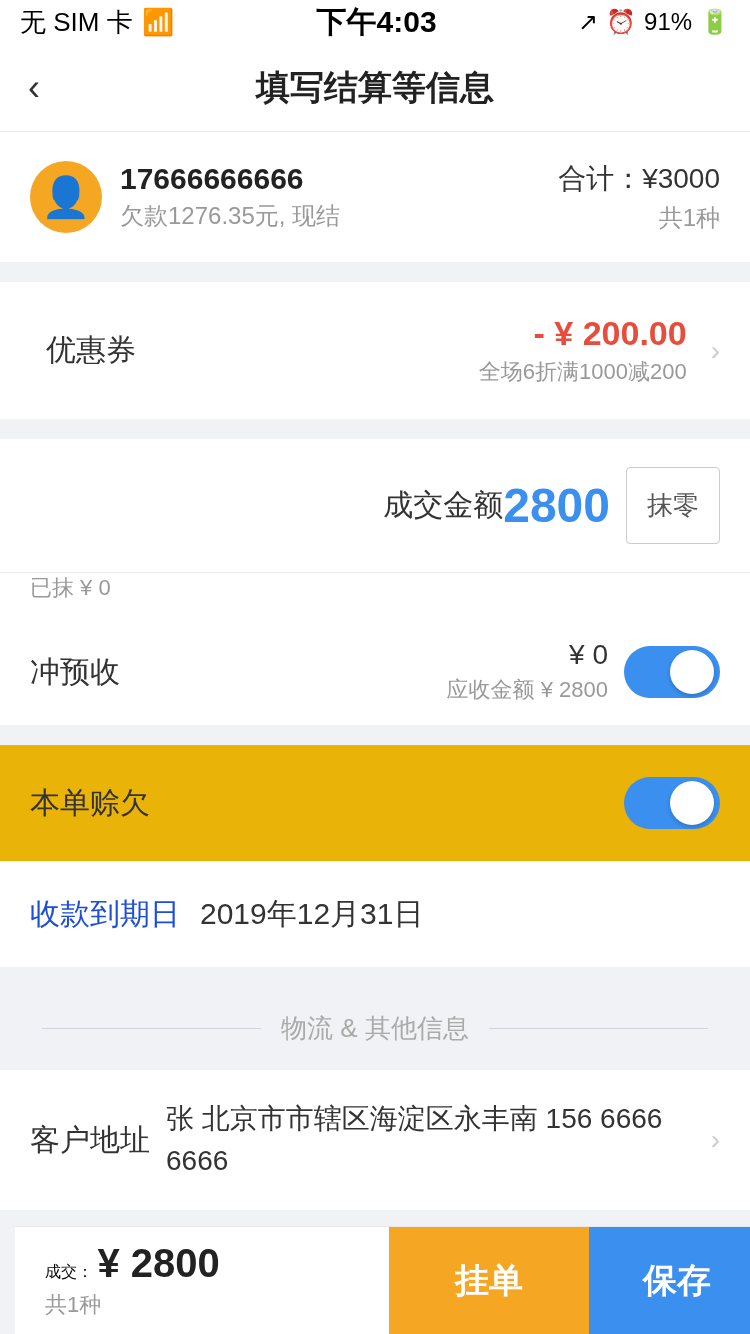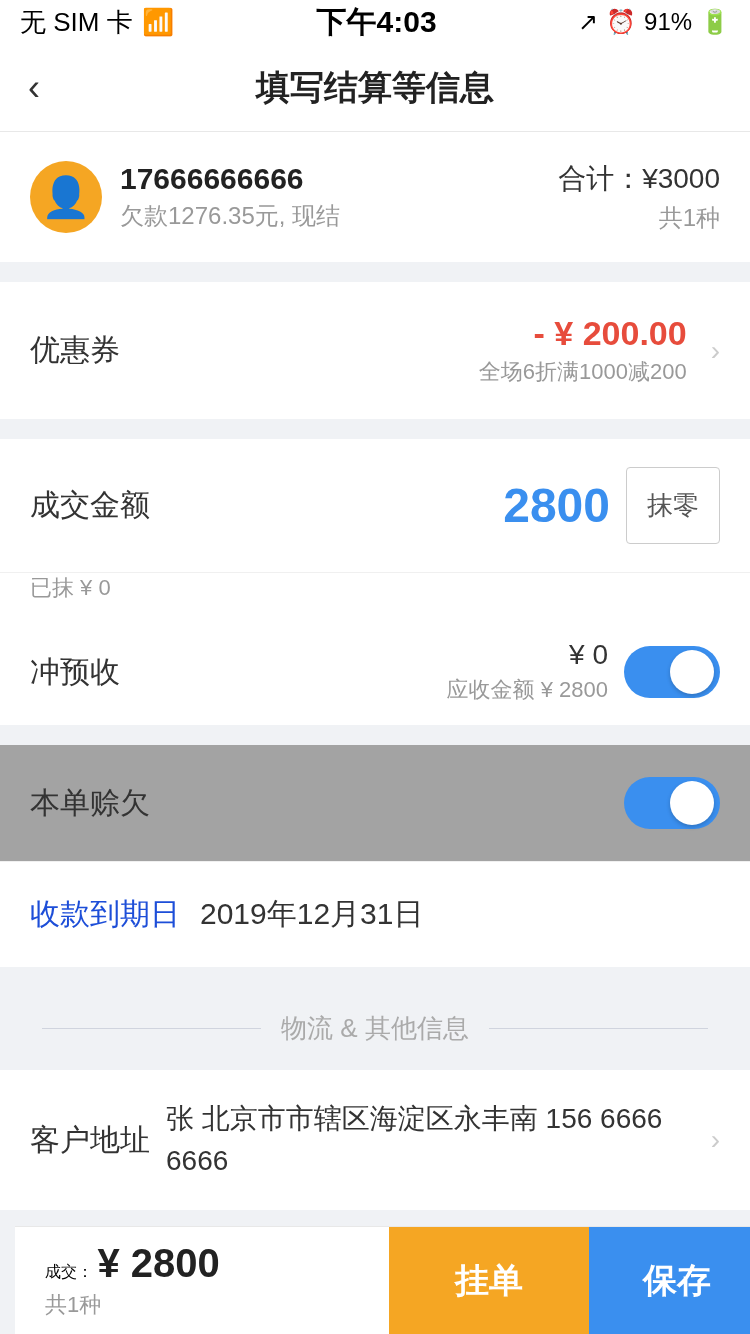--- a/index.html
+++ b/index.html
@@ -79,20 +79,21 @@
     .order-summary { text-align: right; }
     .order-total { font-size: 28px; color: #333; }
     .order-count { font-size: 24px; color: #999; margin-top: 4px; }
 
     
     .divider { height: 20px; background: #f0f2f5; }
 
     
     .section {
       background: #fff;
+      padding-left: 16px;
     }
     .row {
       display: flex;
       align-items: center;
       justify-content: space-between;
       padding: 32px 30px;
       border-bottom: 1px solid #f0f0f0;
       min-height: 90px;
     }
     .row:last-child { border-bottom: none; }
@@ -101,21 +102,21 @@
     .coupon-right { text-align: right; }
     .coupon-amount { font-size: 34px; color: #e74c3c; font-weight: 600; }
     .coupon-desc { font-size: 22px; color: #999; margin-top: 4px; }
     .chevron { font-size: 28px; color: #ccc; margin-left: 8px; }
 
     
     .deal-section { background: #fff; }
     .deal-row {
       display: flex;
       align-items: center;
-      justify-content: space-between;
+      justify-content: flex-end;
       padding: 28px 30px;
       border-bottom: 1px solid #f0f0f0;
     }
     .deal-label { font-size: 30px; color: #333; }
     .deal-right { display: flex; align-items: center; gap: 16px; }
     .deal-amount { font-size: 48px; color: #3a8fef; font-weight: 600; }
     .round-btn {
       border: 1px solid #ccc;
       border-radius: 4px;
       padding: 20px 20px;
@@ -157,21 +158,21 @@
       right: 6px;
       box-shadow: 0 2px 4px rgba(0,0,0,0.2);
     }
 
     
     .arrears-row {
       display: flex;
       align-items: center;
       justify-content: space-between;
       padding: 32px 30px;
-      background: #a3a3a3;
+      background: #eab308;
     }
     .arrears-label { font-size: 30px; color: #333; }
 
     
     .due-row {
       display: flex;
       align-items: center;
       padding: 32px 30px;
       background: #fff;
       border-top: 1px solid #f0f0f0;

